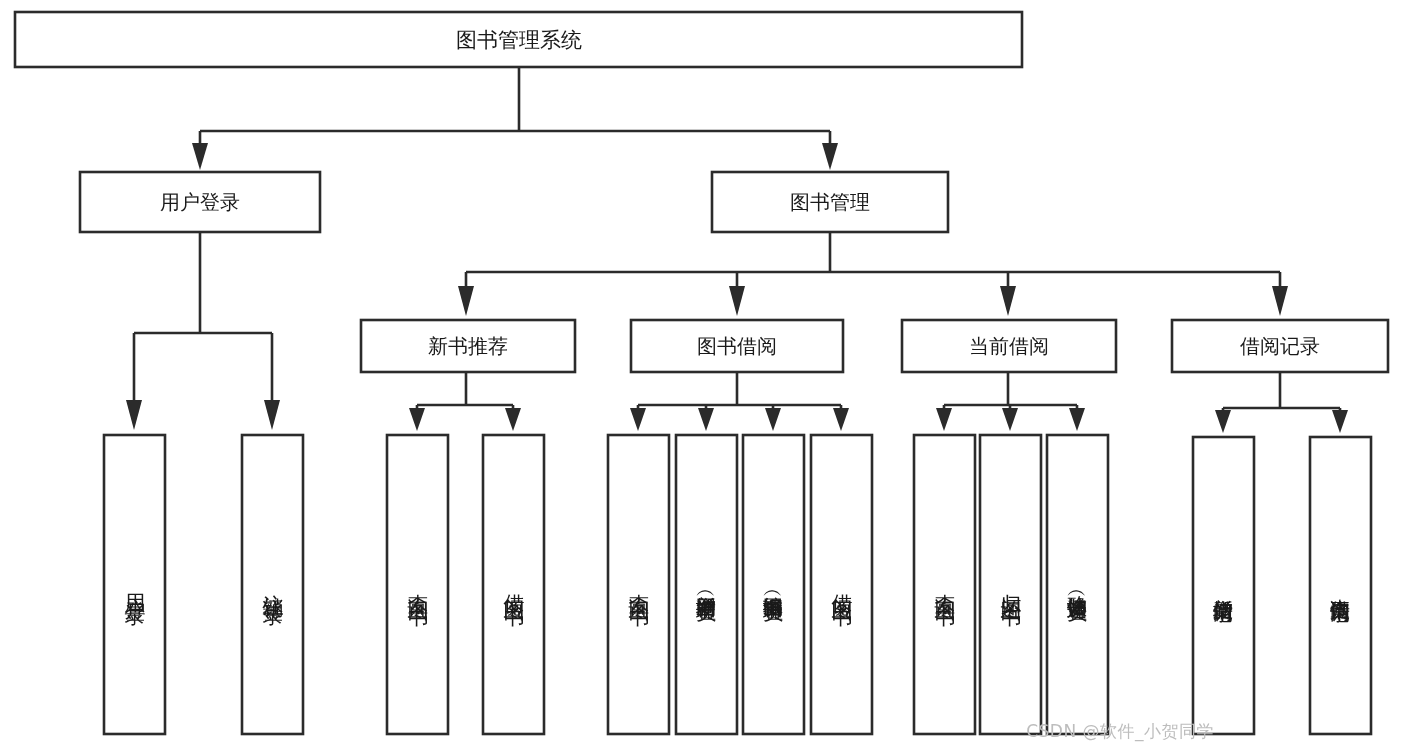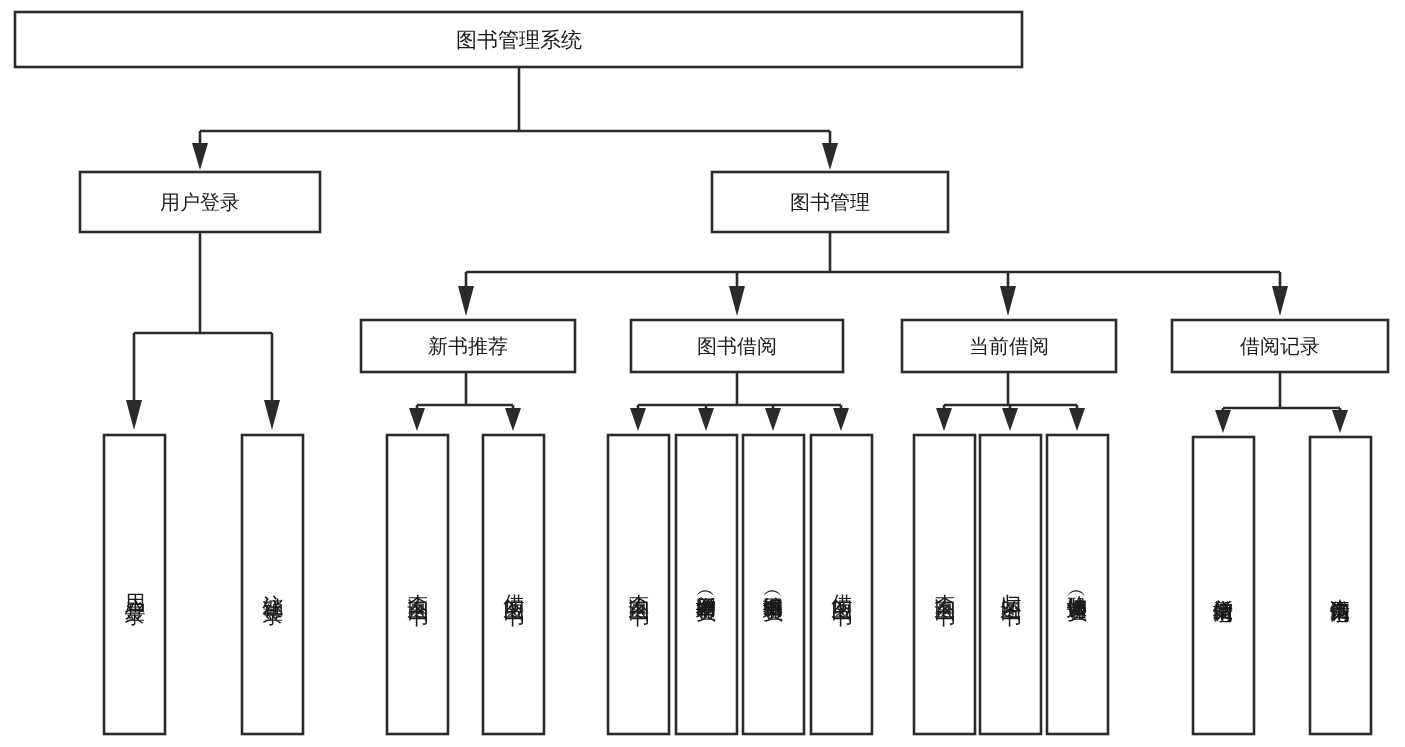--- a/index.html
+++ b/index.html
@@ -231,14 +231,15 @@
   <div class="vert-label tight" style="left:743px; top:435px; width:61px; height:299px;">编辑图书（管理员）</div>
   <div class="vert-label" style="left:811px; top:435px; width:61px; height:299px;">借阅图书</div>
 
   <div class="vert-label" style="left:914px; top:435px; width:61px; height:299px;">查询图书</div>
   <div class="vert-label" style="left:980px; top:435px; width:61px; height:299px;">归还图书</div>
   <div class="vert-label tight" style="left:1047px; top:435px; width:61px; height:299px;">确认归还（管理员）</div>
 
   <div class="vert-label tight" style="left:1193px; top:437px; width:61px; height:297px;">新增借阅记录</div>
   <div class="vert-label tight" style="left:1310px; top:437px; width:61px; height:297px;">查询借阅记录</div>
 
+  <div id="watermark">CSDN @软件_小贺同学</div>
 
 </div>
 
 </body></html>

